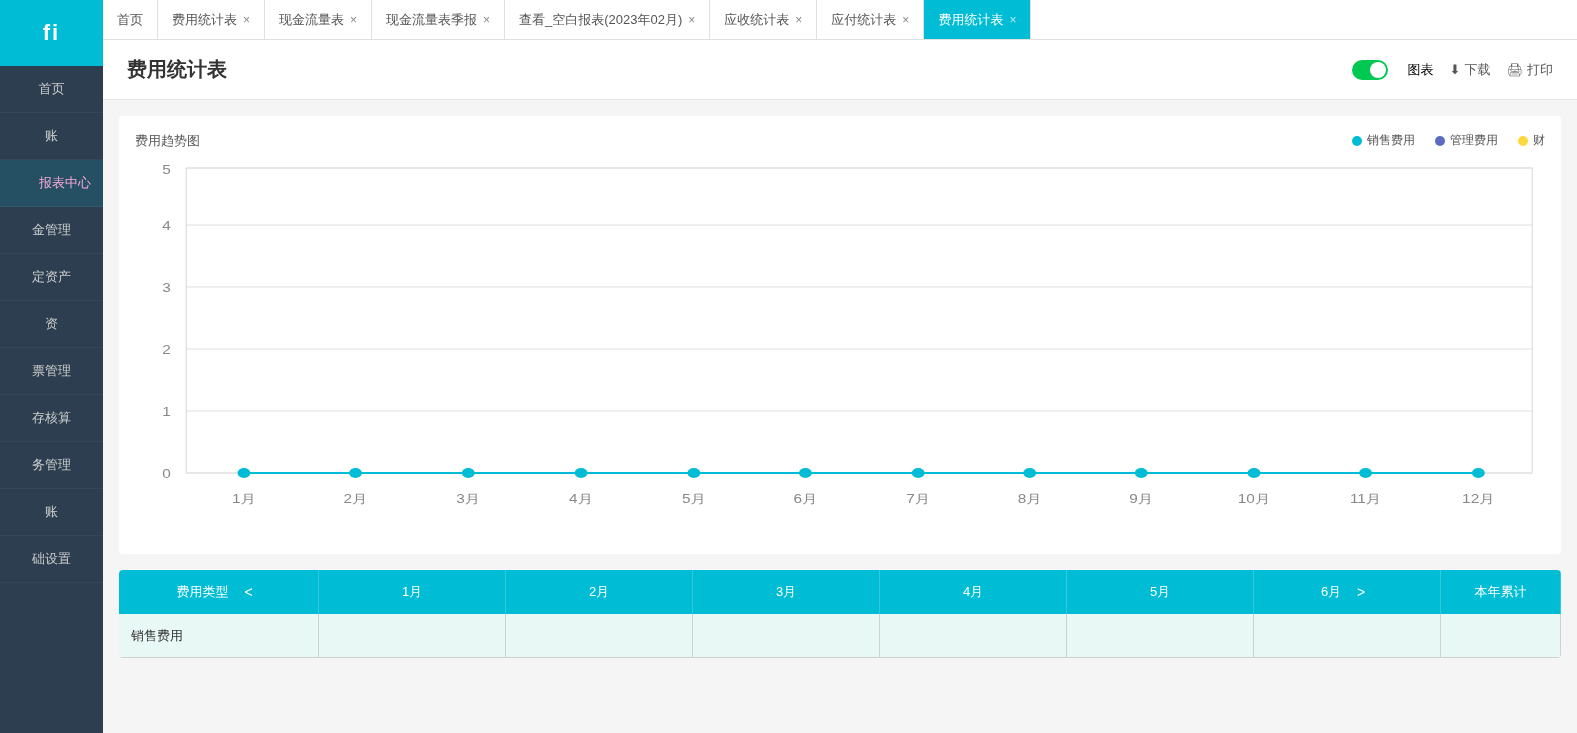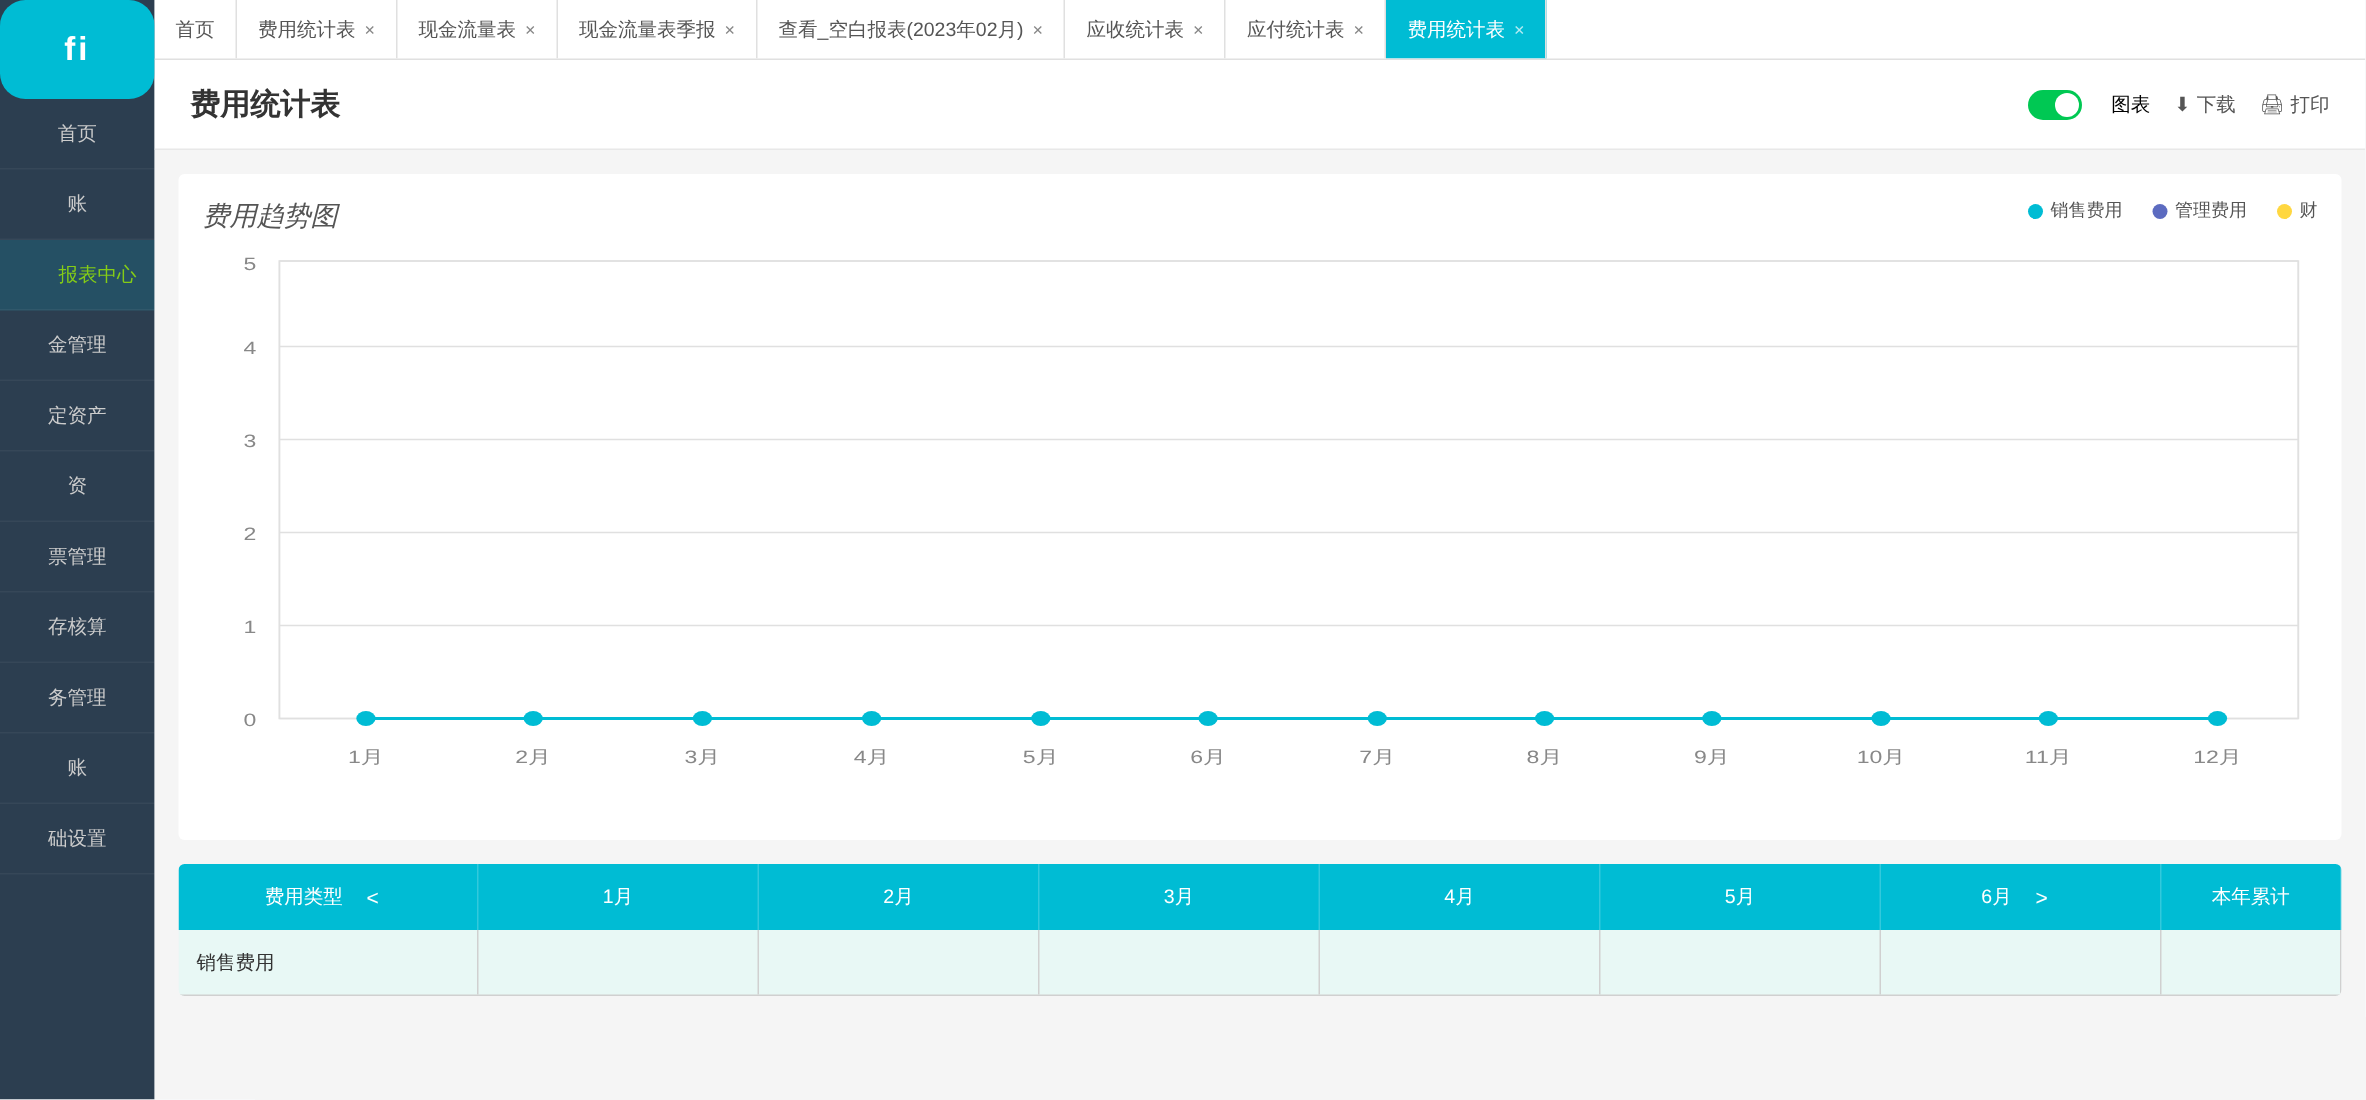--- a/index.html
+++ b/index.html
@@ -17,31 +17,30 @@
     #sidebar-logo {
       height: 66px;
       background: #00bcd4;
       display: flex;
       align-items: center;
       justify-content: center;
       color: white;
       font-size: 22px;
       font-weight: bold;
       letter-spacing: 2px;
-      border-radius: 17px;
     }
     .sidebar-item {
       color: #ccc;
       padding: 14px 0;
       text-align: center;
       font-size: 13px;
       cursor: pointer;
       border-bottom: 1px solid rgba(255,255,255,0.05);
     }
-    .sidebar-item.active { background: rgba(0,188,212,0.15); color: #84cc16; padding-left: 27px; }
+    .sidebar-item.active { background: rgba(0,188,212,0.15); color: #f9a8d4; padding-left: 27px; }
 
     
     #main {
       flex: 1;
       display: flex;
       flex-direction: column;
       overflow: hidden;
     }
 
     
@@ -135,24 +134,23 @@
     }
 
     
     #chart-section {
       background: #fff;
       margin: 16px;
       border-radius: 4px;
       padding: 16px;
     }
     #chart-title {
-      font-size: 18px;
+      font-size: 13px;
       color: #555;
       margin-bottom: 8px;
-      font-style: italic;
     }
     #chart-legend {
       display: flex;
       align-items: center;
       justify-content: flex-end;
       gap: 20px;
       margin-bottom: 8px;
     }
     .legend-item {
       display: flex;

